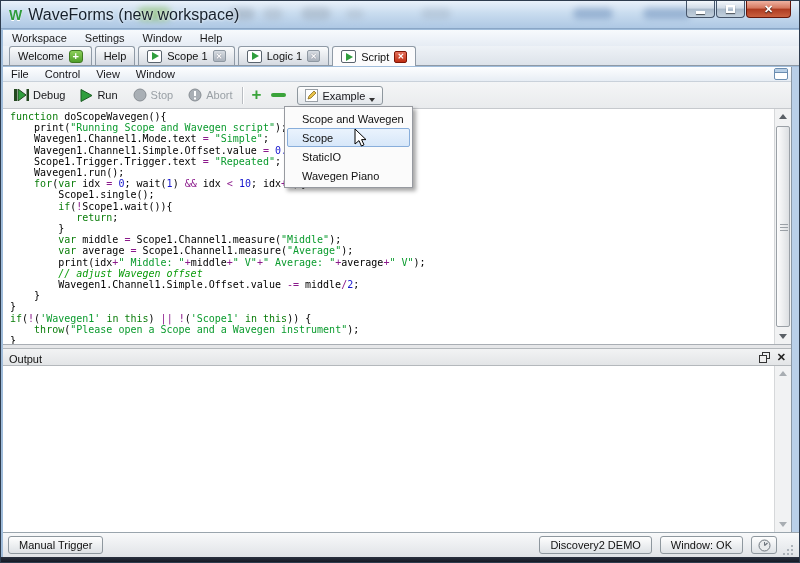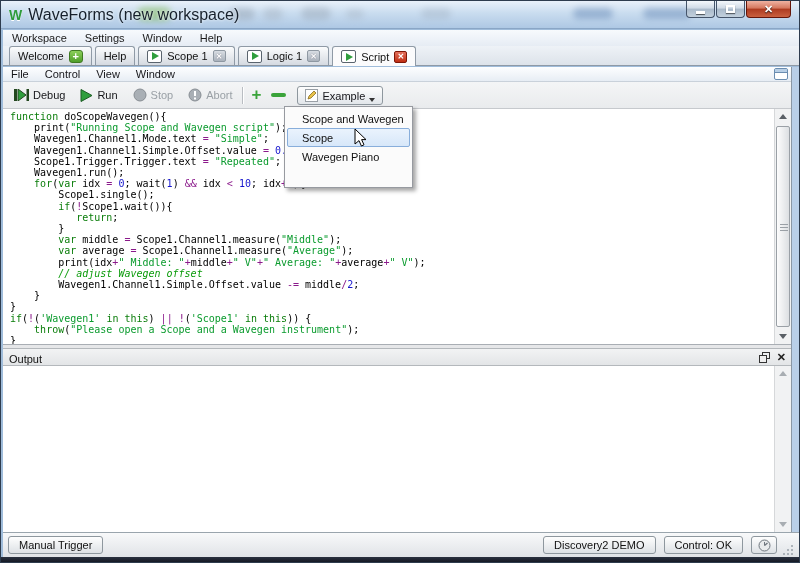--- a/index.html
+++ b/index.html
@@ -289,33 +289,34 @@
           <span class="vs-btn vs-down">
               <span class="tri-down"></span>
             </span>
         </div>
       </div>
     </div>
 
     <div class="dropdown">
       <div class="dd-item">Scope and Wavegen</div>
       <div class="dd-item hl">Scope</div>
+      <div class="dd-item">StaticIO</div>
       <div class="dd-item">Wavegen Piano</div>
       <svg class="cursor" width="13" height="19" viewBox="0 0 13 19">
         <path d="M1,1 L1,16 L5,12.6 L7.4,18 L10,16.8 L7.6,11.6 L12,11.6 Z" fill="#fff" stroke="#000" stroke-width="1"></path>
       </svg>
     </div>
   </div>
 
   <div class="statusbar">
     <span class="sb-btn">Manual Trigger</span>
     <span class="sb-spacer"></span>
     <span class="sb-btn">Discovery2 DEMO</span>
     <span class="sb-gap"></span>
-    <span class="sb-btn">Control: OK</span>
+    <span class="sb-btn">Window: OK</span>
     <span class="sb-gap"></span>
     <span class="sb-btn sb-iconbtn">
       <svg width="13" height="13" viewBox="0 0 13 13">
         <circle cx="6.5" cy="6.5" r="5.5" fill="#e9ebed" stroke="#6e767e" stroke-width="1"></circle>
         <line x1="6.5" y1="6.5" x2="9.5" y2="4" stroke="#6e767e" stroke-width="1.4"></line>
         <line x1="6.5" y1="6.5" x2="6.5" y2="3" stroke="#6e767e" stroke-width="1"></line>
       </svg>
     </span>
     <svg class="resize-grip" width="11" height="11" viewBox="0 0 11 11">
       <circle cx="9" cy="2" r="1" fill="#98a0a8"></circle>

